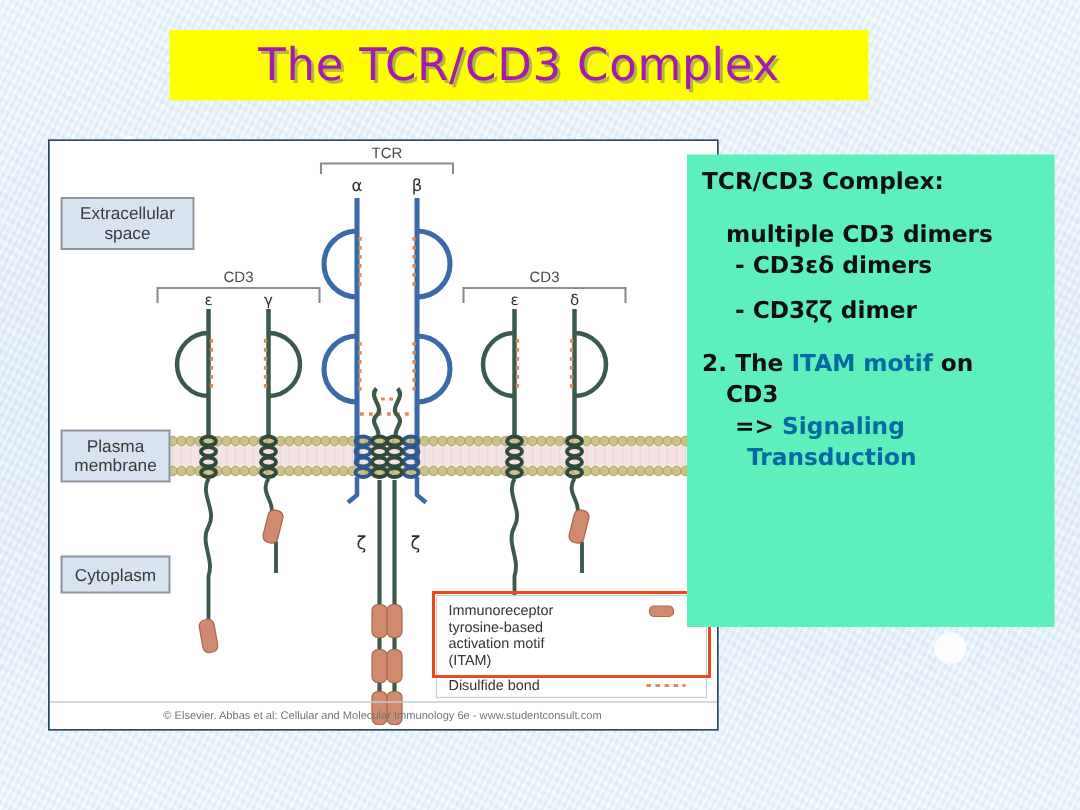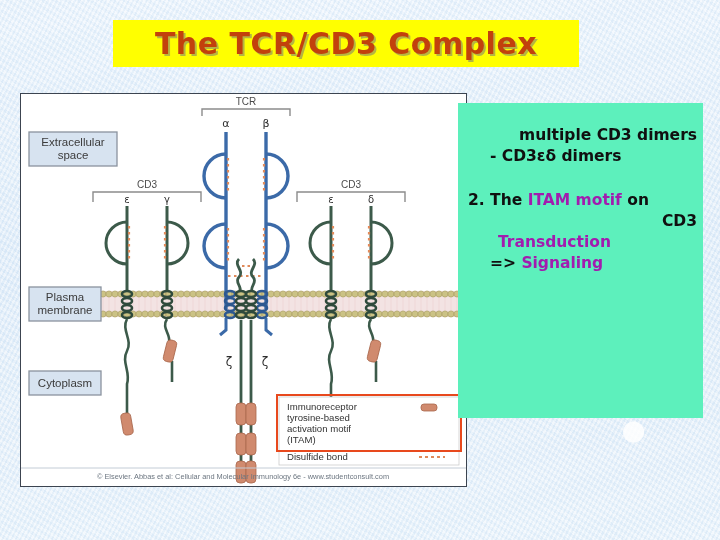--- a/index.html
+++ b/index.html
@@ -33,53 +33,53 @@
 
   
   #title-bar {
     position:absolute; left:113px; top:20px; width:466px; height:47px;
     background:#ffff00;
     z-index:3;
     display:flex; align-items:center; justify-content:center;
   }
   #title-text {
     font-family:"DejaVu Sans", sans-serif;
-    font-size:30px; font-weight:bold; color:#c2410c;
+    font-size:30px; font-weight:normal; color:#a21caf;
     letter-spacing:0.5px;
     text-shadow: 2px 2px 0 rgba(120,120,120,0.55);
     white-space:nowrap;
   }
 
   
   #figure-panel {
-    position:absolute; left:20px; top:93px; width:445px; height:392px;
+    position:absolute; left:32px; top:93px; width:445px; height:392px;
     background:#0ea5e9; border:1.5px solid #3c4450;
     z-index:2; overflow:hidden;
   }
   #figure-svg { display:block; }
 
   
   #notes-panel {
     position:absolute; left:458px; top:103px; width:245px; height:315px;
     background:#5df0bc;
     z-index:2;
     padding:8px 6px 0 10px;
     box-sizing:border-box;
   }
   .note-line {
     font-family:"DejaVu Sans", sans-serif;
     font-size:15.5px; color:#101010; font-weight:600;
     line-height:21px; white-space:nowrap;
   }
   .note-gap { height:14px; }
   .note-gap-sm { height:9px; }
-  .ind1 { padding-left:16px;text-align:right; }
+  .ind1 { padding-left:16px; }
   .ind2 { padding-left:22px; }
   .ind3 { padding-left:30px; }
-  .hl { color:#a21caf; }
+  .hl { color:#0369a1; }
   .gk { font-family:"DejaVu Sans", sans-serif; }
 </style>
 </head>
 <body>
 
 <div id="bg-texture"></div>
 
 <div id="title-bar">
   <div id="title-text">The TCR/CD3 Complex</div>
 </div>
@@ -481,22 +481,24 @@
     <text x="266" y="366" font-family="'Liberation Sans',sans-serif" font-size="9.6" fill="#333333">Disulfide bond</text>
     <line x1="398" y1="363" x2="424" y2="363" stroke="#e08a5a" stroke-width="2" stroke-dasharray="3,3"></line>
   </g>
 
   <line x1="0" y1="374" x2="445" y2="374" stroke="#c3ccd6" stroke-width="1"></line>
   <text x="222" y="385" text-anchor="middle" font-family="'Liberation Sans',sans-serif" font-size="7.4" fill="#6c7680">© Elsevier. Abbas et al: Cellular and Molecular Immunology 6e - www.studentconsult.com</text>
 </svg>
 </div>
 
 <div id="notes-panel">
+  <div class="note-line">TCR/CD3 Complex:</div>
   <div class="note-gap"></div>
   <div class="note-line ind1">multiple CD3 dimers</div>
   <div class="note-line ind2 gk">- CD3εδ dimers</div>
   <div class="note-gap-sm"></div>
+  <div class="note-line ind2 gk">- CD3ζζ dimer</div>
   <div class="note-gap"></div>
   <div class="note-line"><span>2.</span> <span>The </span><span class="hl">ITAM motif</span><span> on</span></div>
   <div class="note-line ind1">CD3</div>
+  <div class="note-line ind2"><span>=&gt; </span><span class="hl">Signaling</span></div>
   <div class="note-line ind3 hl">Transduction</div>
-  <div class="note-line ind2"><span>=&gt; </span><span class="hl">Signaling</span></div>
 </div>
 
 </body></html>

